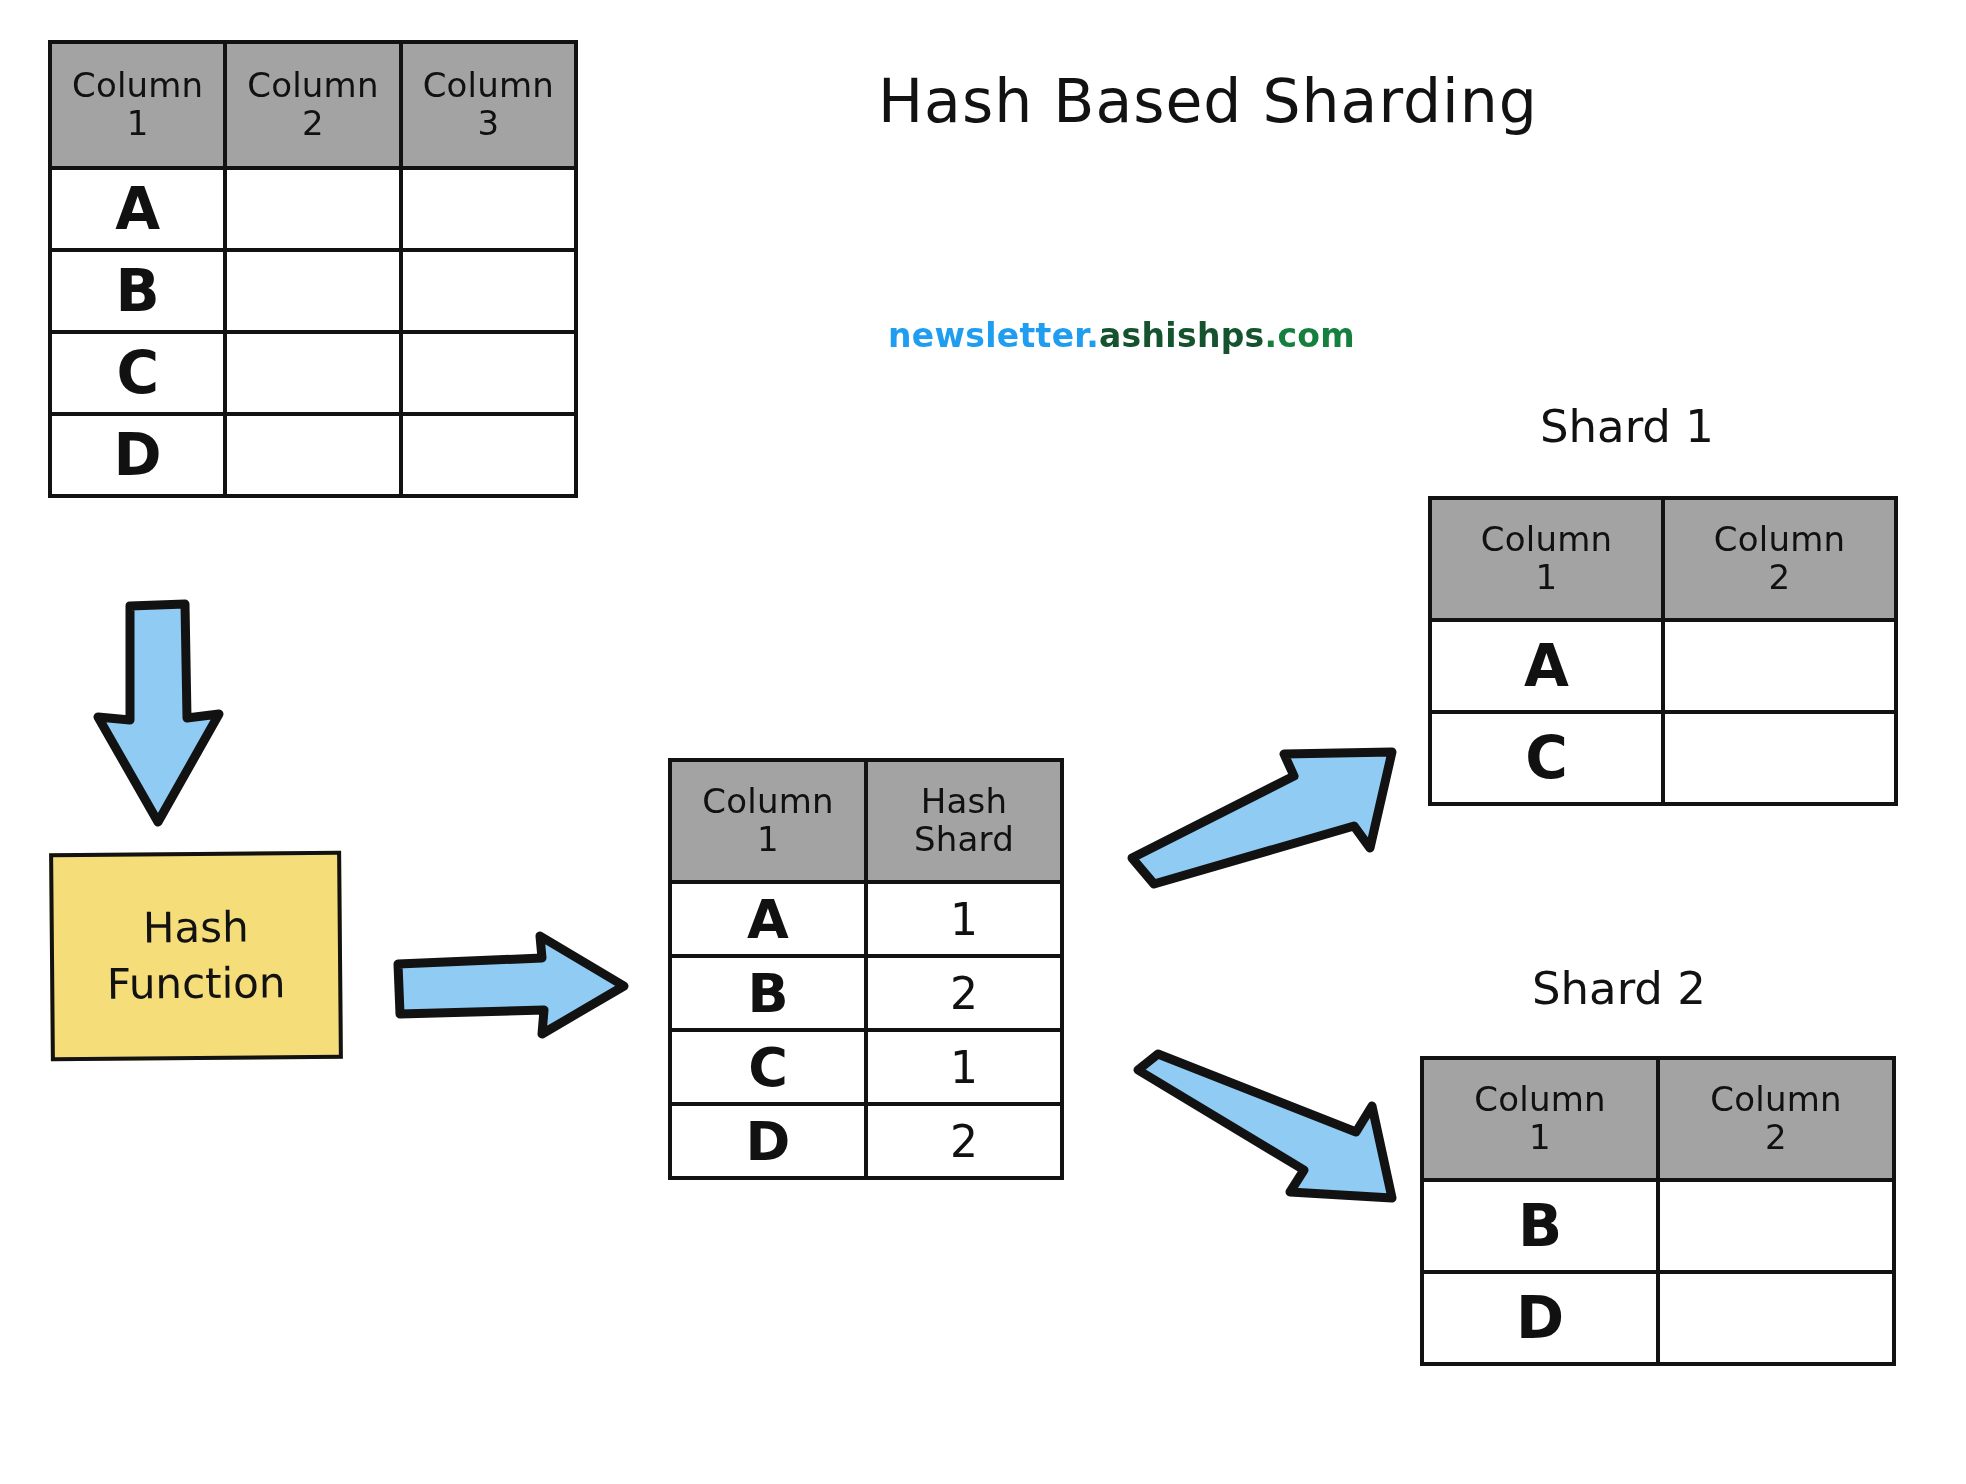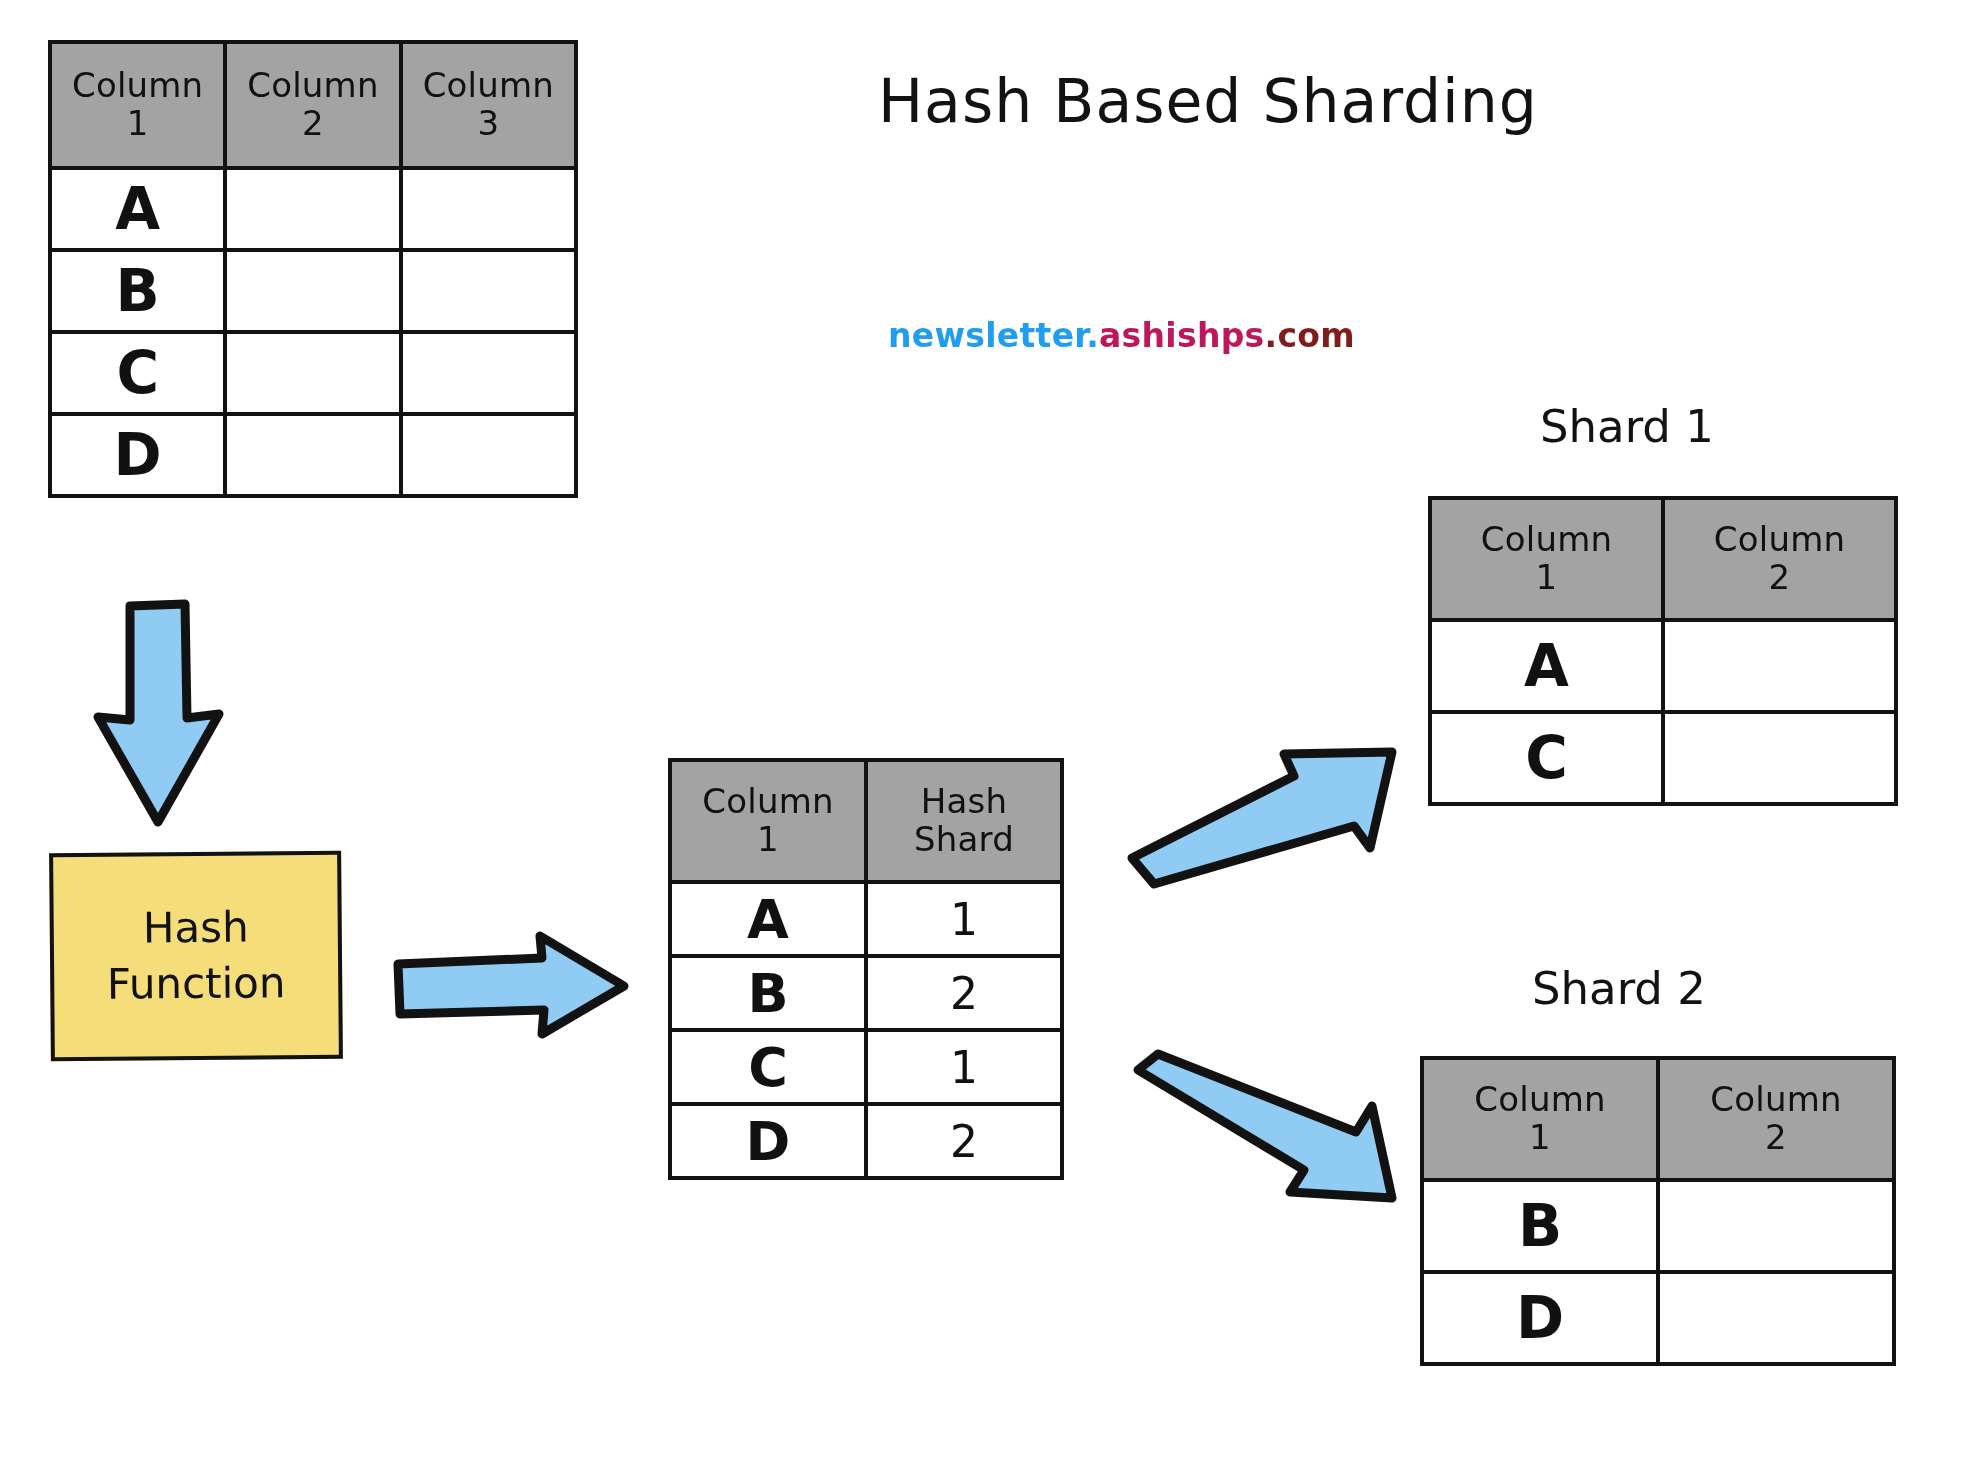--- a/index.html
+++ b/index.html
@@ -114,22 +114,22 @@
   .watermark {
     position: absolute;
     left: 888px;
     top: 316px;
     font-size: 33px;
     font-weight: 700;
     letter-spacing: 0.3px;
     white-space: nowrap;
   }
   .wm-blue  { color: #1f9df0; }
-  .wm-green { color: #be185d; }
-  .wm-black { color: #7f1d1d; text-align: center; }
+  .wm-green { color: #14532d; }
+  .wm-black { color: #15803d; text-align: center; }
 
   
   #hash-box {
     position: absolute;
     left: 50px;
     top: 852px;
     width: 284px;
     height: 200px;
     background: #f5dd79;
     border: 4px solid #121212;

